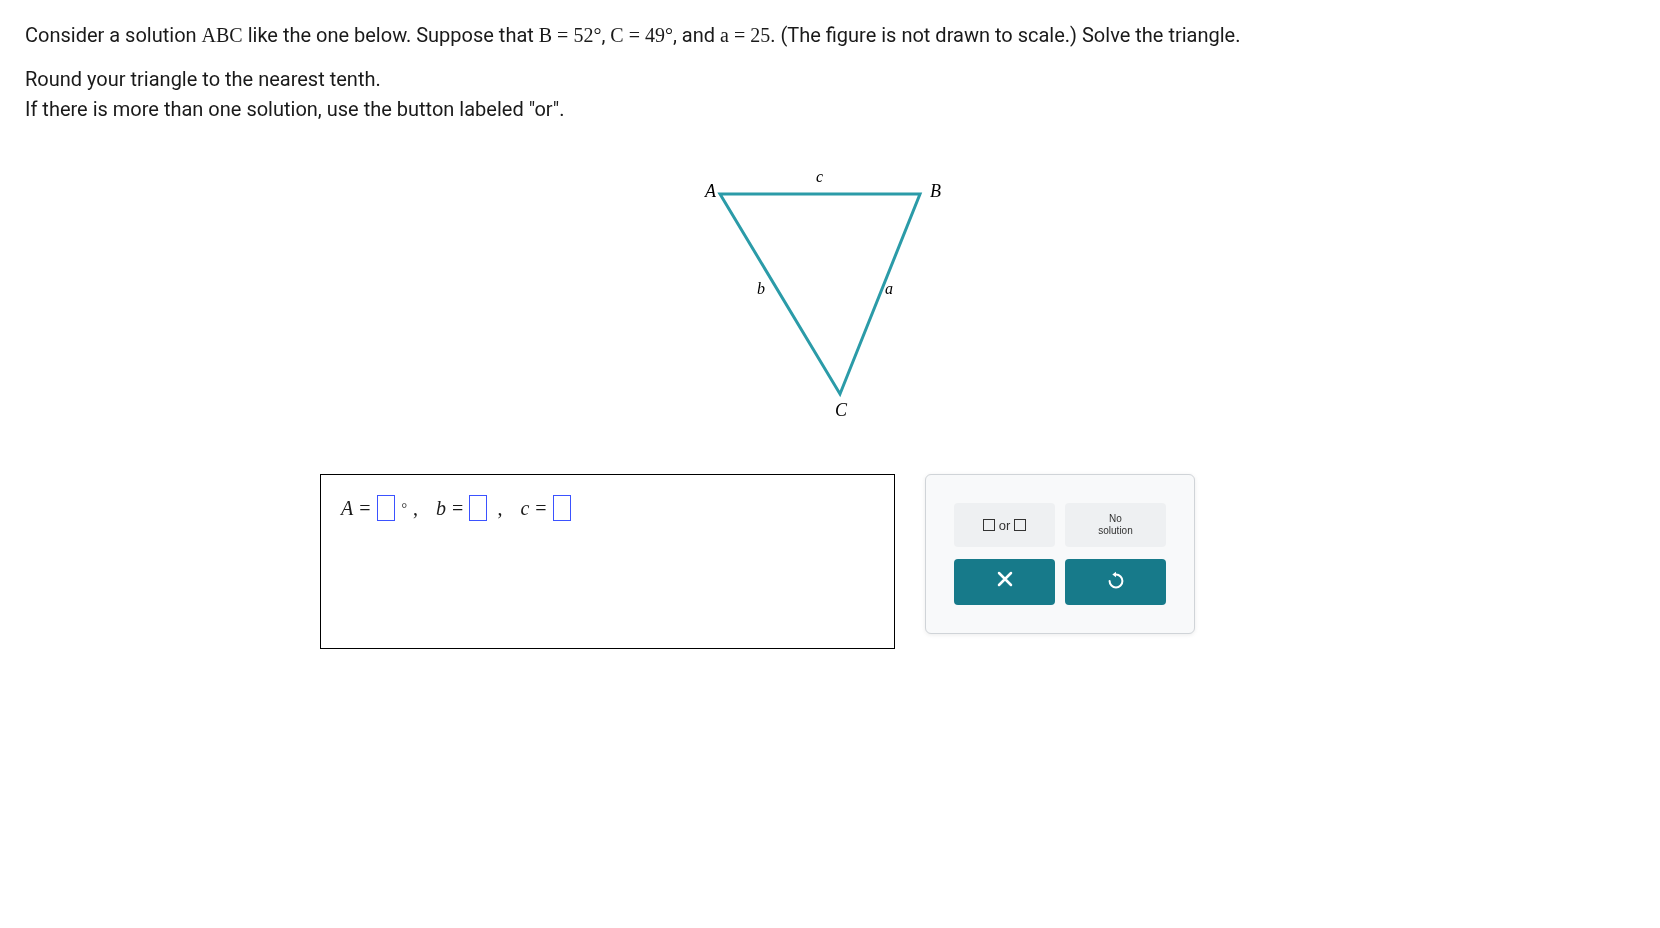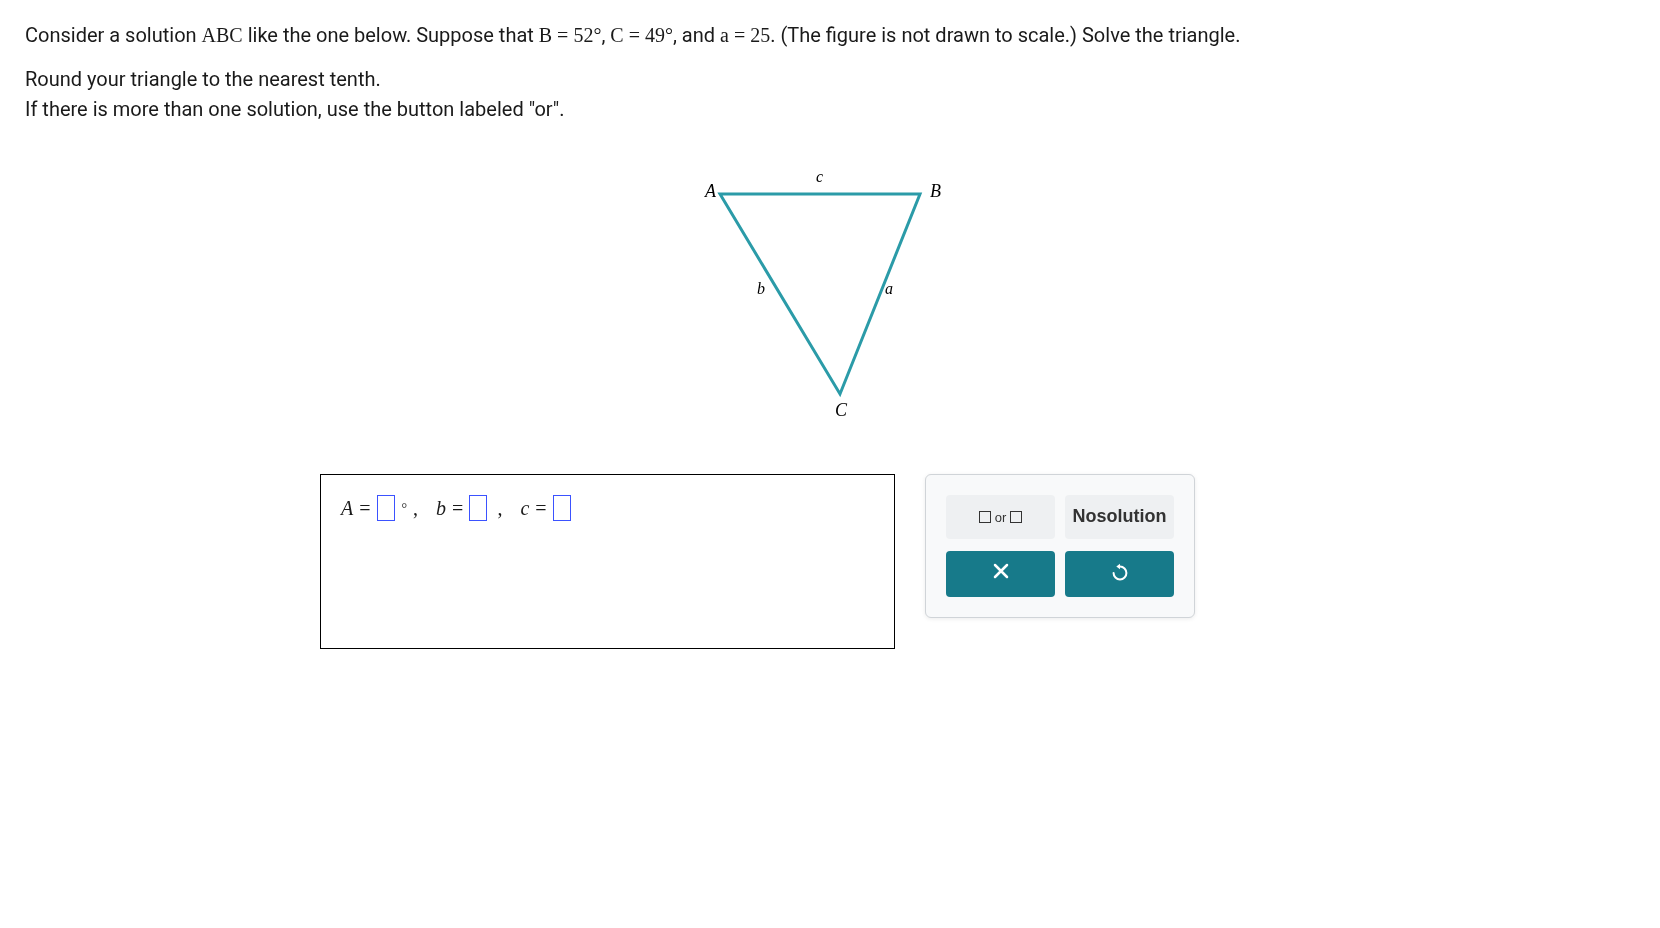--- a/index.html
+++ b/index.html
@@ -71,21 +71,21 @@
     }
     .degree-sup {
       font-size: 14px;
       vertical-align: super;
       margin-left: 1px;
     }
     .controls-panel {
       border: 1px solid #d0d4d8;
       border-radius: 6px;
       box-shadow: 0 1px 4px rgba(0,0,0,0.08);
-      padding: 20px;
+      padding: 28px;
       width: 270px;
       background: #f8f9fa;
     }
     .controls-row {
       display: flex;
       gap: 10px;
       margin-bottom: 12px;
     }
     .control-button {
       background: #eef0f2;
@@ -105,24 +105,23 @@
       gap: 4px;
       font-size: 13px;
     }
     .control-button.or-btn .small-box {
       width: 12px;
       height: 12px;
       border: 1.5px solid #333;
       display: inline-block;
     }
     .control-button.no-sol {
-      flex-direction: row;
-      font-size: 18px;
+      flex-direction: column;
+      font-size: 10px;
       line-height: 1.2;
-      font-weight: bold;
     }
     .action-button {
       background: #0b7285;
       border: none;
       border-radius: 4px;
       height: 46px;
       flex: 1;
       cursor: pointer;
       display: flex;
       align-items: center;

